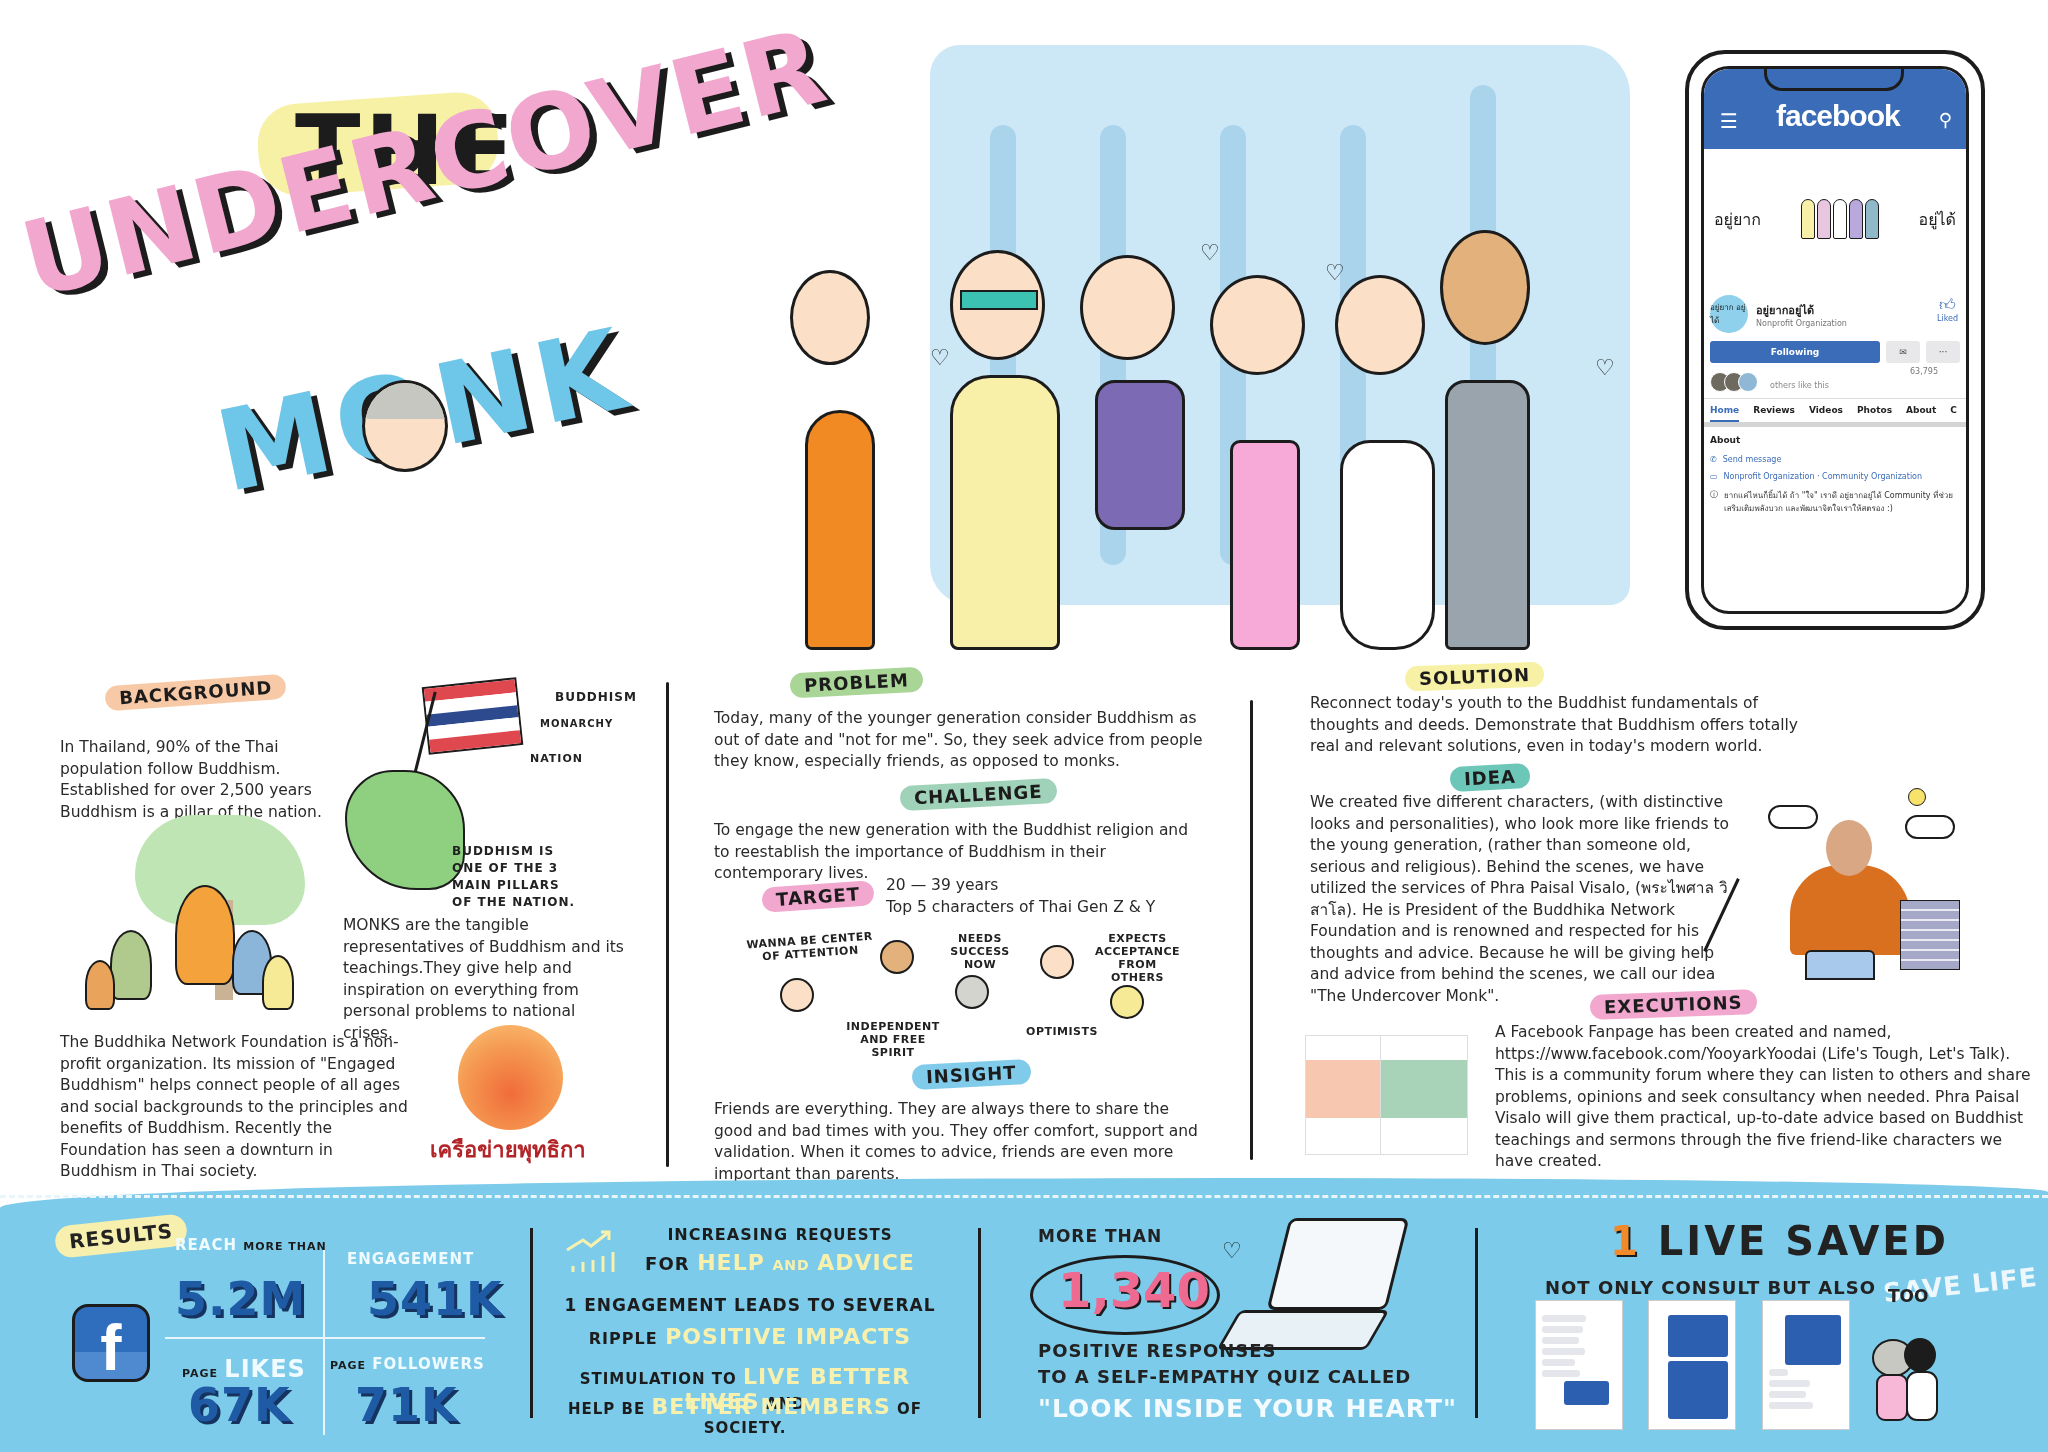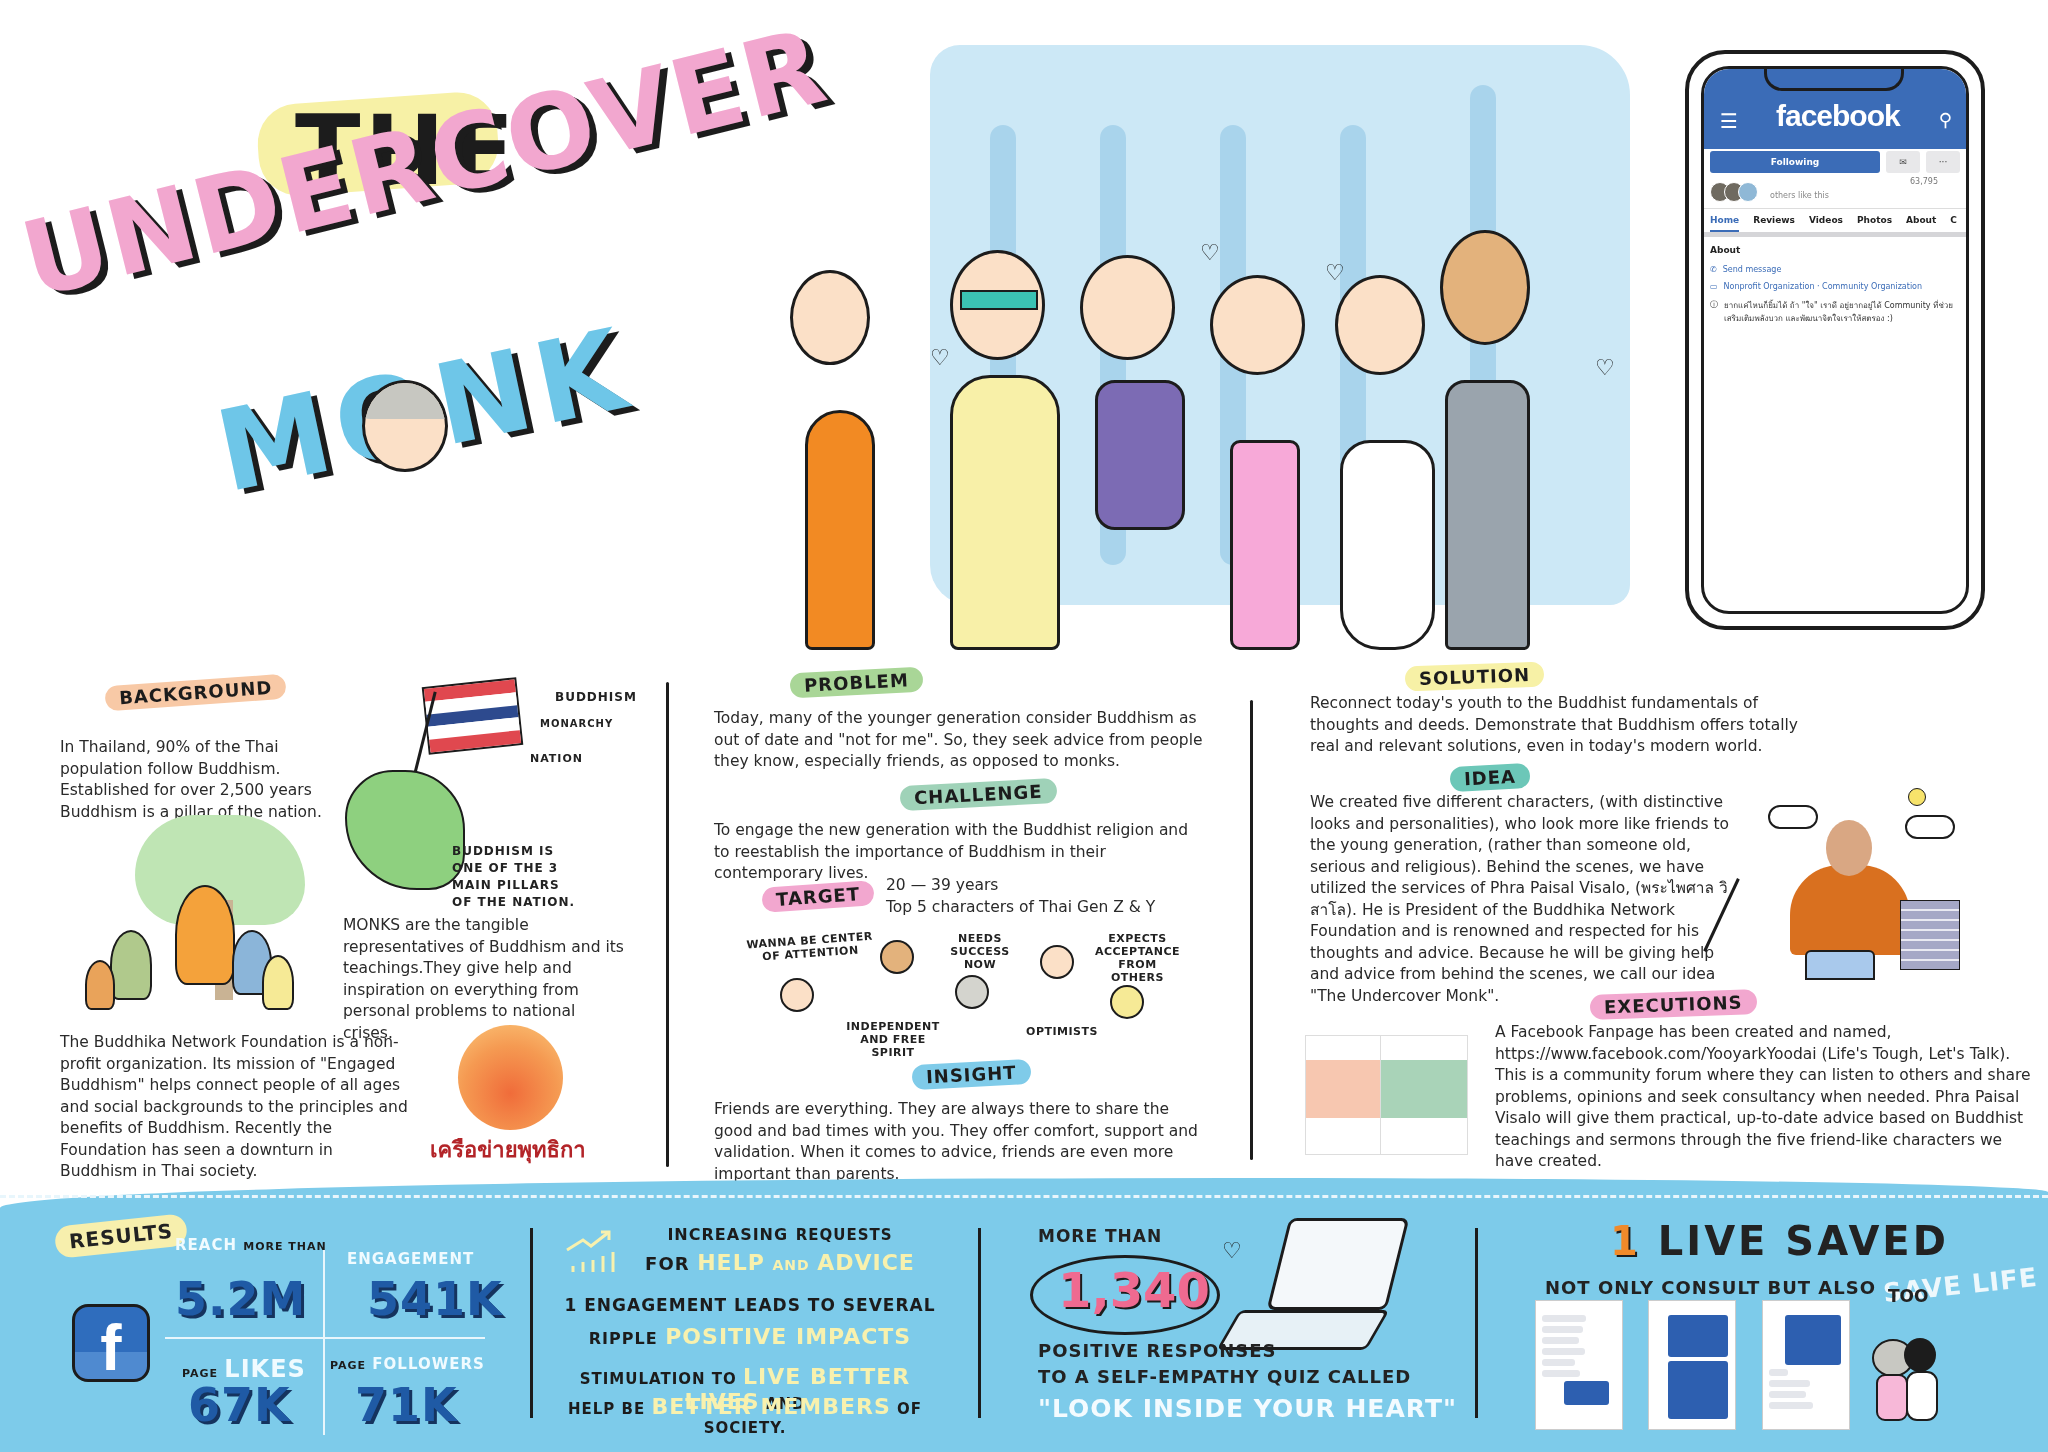--- a/index.html
+++ b/index.html
@@ -171,20 +171,42 @@
 </div>
 
 <div class="abs phone">
   <div class="phone-inner">
     <div class="fb-bar">
       <div class="fb-notch"></div>
       <span class="fb-menu">☰</span>
       <span class="fb-logo">facebook</span>
       <span class="fb-search">⚲</span>
     </div>
+    <div class="fb-cover">
+      <span>อยู่ยาก</span>
+      <div class="fb-cover-art">
+        <span style="background:#f8f0a8"></span>
+          <span style="background:#e9c6e0"></span>
+          <span style="background:#fff"></span>
+          <span style="background:#b8a8db"></span>
+          <span style="background:#8fb8c9"></span>
+      </div>
+      <span>อยู่ได้</span>
+    </div>
+    <div class="fb-page-row">
+      <div class="fb-avatar">อยู่ยาก อยู่ได้</div>
+      <div>
+        <div class="fb-page-name">อยู่ยากอยู่ได้</div>
+        <div class="fb-page-cat">Nonprofit Organization</div>
+      </div>
+      <div class="fb-liked">
+        <span class="thumb">👍︎</span>
+        <span>Liked</span>
+      </div>
+    </div>
     <div class="fb-actions">
       <div class="fb-follow">Following</div>
       <div class="fb-small-btn">✉</div>
       <div class="fb-small-btn">···</div>
     </div>
     <div class="fb-likes-row">
       <div class="fb-thumbs">
           <span></span>
           <span></span>
           <span style="background:#8fb8d6"></span>

